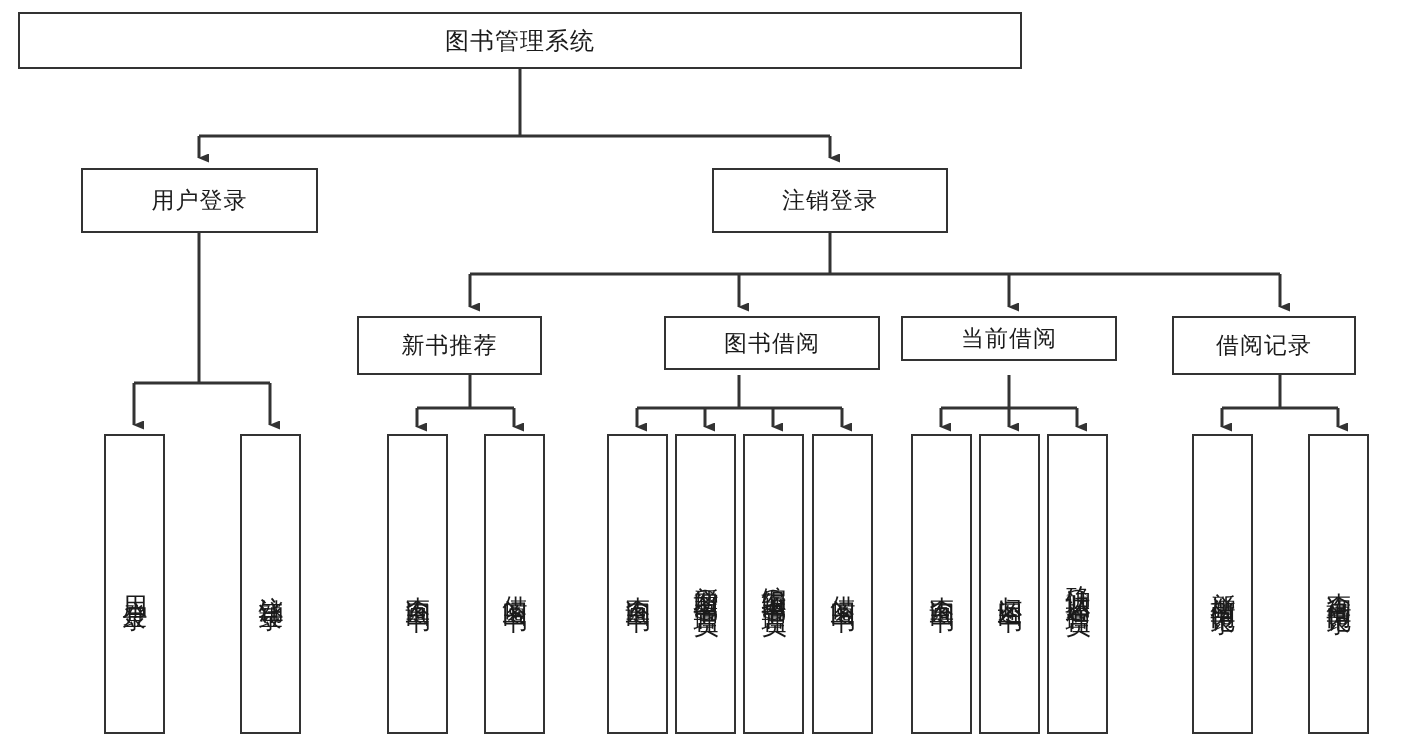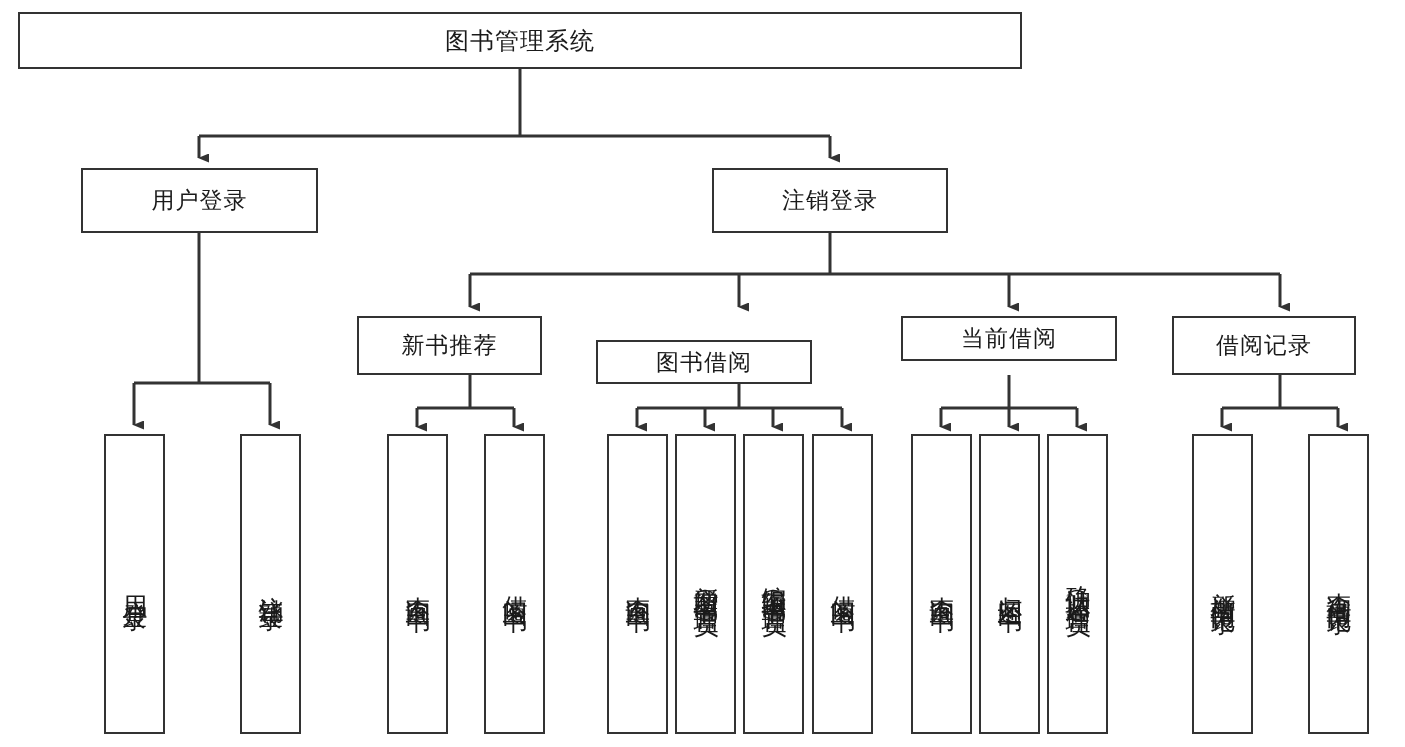--- a/index.html
+++ b/index.html
@@ -123,21 +123,21 @@
   </div>
 
   <div class="node horiz" style="left:712px; top:168px; width:236px; height:65px;">
     <span>注销登录</span>
   </div>
 
   <div class="node horiz" style="left:357px; top:316px; width:185px; height:59px;">
     <span>新书推荐</span>
   </div>
 
-  <div class="node horiz" style="left:596px; top:316px; width:216px; height:44px;margin-top:24px;">
+  <div class="node horiz" style="left:664px; top:316px; width:216px; height:54px;">
     <span>图书借阅</span>
   </div>
 
   <div class="node horiz" style="left:901px; top:316px; width:216px; height:45px;">
     <span>当前借阅</span>
   </div>
 
   <div class="node horiz" style="left:1172px; top:316px; width:184px; height:59px;">
     <span>借阅记录</span>
   </div>

